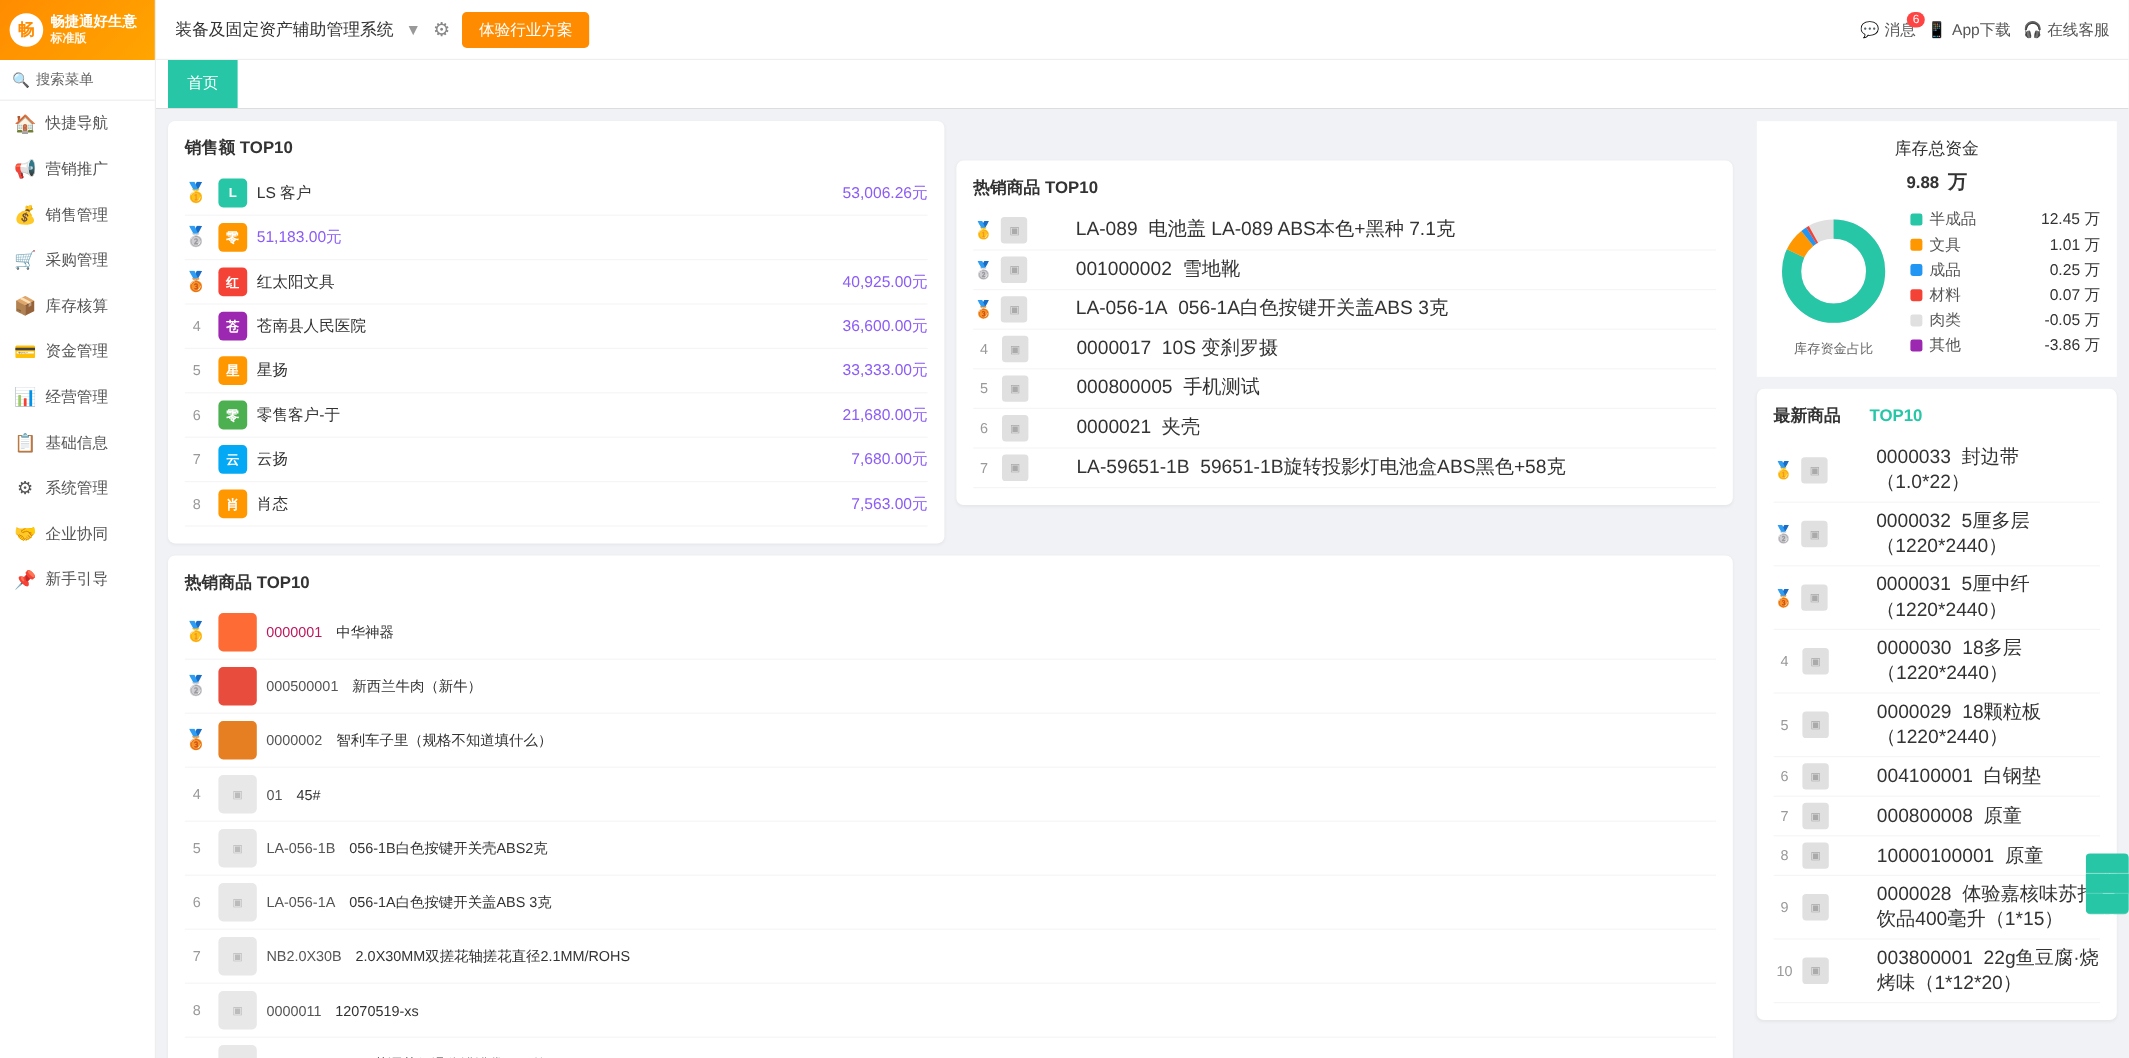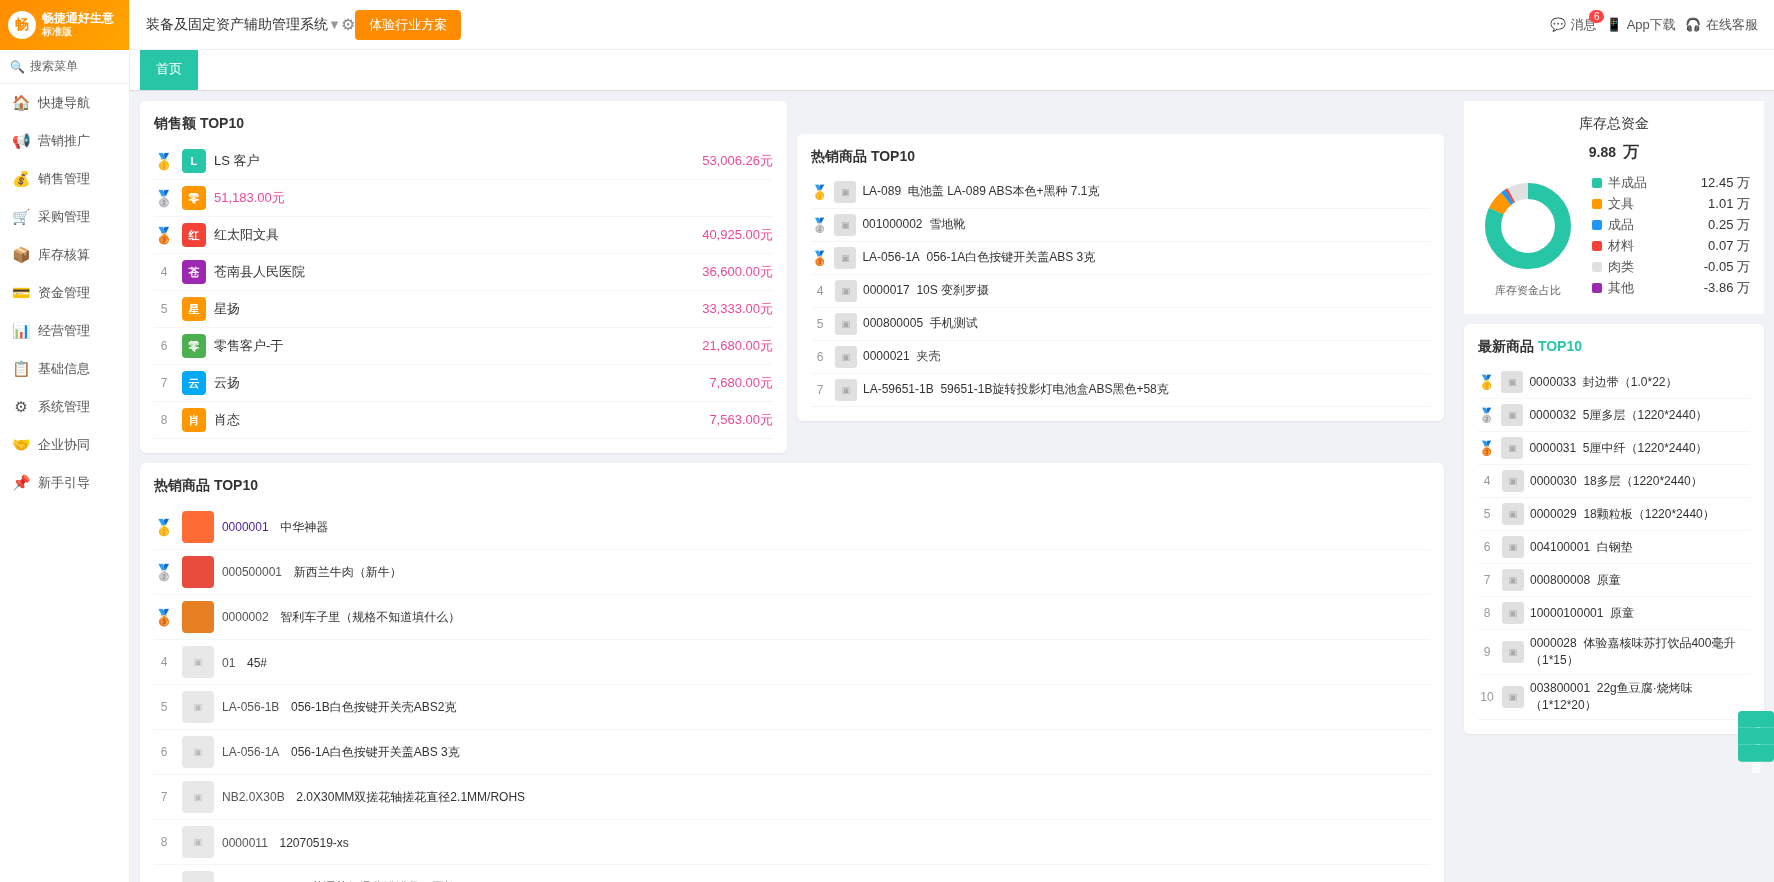--- a/index.html
+++ b/index.html
@@ -55,20 +55,21 @@
     .nav-item .nav-icon { font-size: 15px; width: 18px; text-align: center; }
 
     
     .main-container { flex: 1; display: flex; flex-direction: column; overflow: hidden; }
     .header {
       height: 50px;
       background: #fff;
       display: flex; align-items: center;
       padding: 0 16px;
       border-bottom: 1px solid #eee;
+      gap: 10px;
     }
     .header-actions { display: flex; align-items: center; gap: 10px; margin-left: auto; }
     .btn-primary {
       background: #ff8c00; color: #fff;
       border: none; border-radius: 4px;
       padding: 6px 14px; cursor: pointer; font-size: 13px;
     }
     .header-icon-btn {
       display: flex; align-items: center; gap: 4px;
       color: #555; font-size: 13px; cursor: pointer;
@@ -135,21 +136,21 @@
       gap: 8px;
     }
     .rank-num { width: 20px; text-align: center; color: #999; font-size: 12px; }
     .customer-avatar {
       width: 24px; height: 24px; border-radius: 4px;
       display: flex; align-items: center; justify-content: center;
       color: #fff; font-size: 11px; font-weight: bold;
       flex-shrink: 0;
     }
     .customer-name { flex: 1; color: #333; font-size: 13px; }
-    .customer-amount { color: #ec4899; font-size: 13px; font-weight: 500; }
+    .customer-amount { color: #8b5cf6; font-size: 13px; font-weight: 500; }
 
     
     .product-row {
       display: flex; align-items: center;
       padding: 6px 0; border-bottom: 1px solid #f5f5f5; gap: 8px;
     }
     .product-img {
       width: 32px; height: 32px; background: #f0f0f0;
       border-radius: 4px; flex-shrink: 0;
       display: flex; align-items: center; justify-content: center;
@@ -162,21 +163,21 @@
       display: flex; align-items: center;
       padding: 5px 0; border-bottom: 1px solid #f5f5f5; gap: 6px;
     }
     .sold-rank { width: 18px; text-align: center; font-size: 12px; color: #999; }
     .sold-img {
       width: 22px; height: 22px; background: #e0e0e0;
       border-radius: 3px; flex-shrink: 0;
       display: flex; align-items: center; justify-content: center;
       font-size: 9px; color: #aaa;
     }
-    .sold-info { flex: 1; font-size: 12px; color: #333; }
+    .sold-info { flex: 1; font-size: 16px; color: #333; margin-left: 34px; }
 
     
     .inventory-card { background: #fff; border-radius: 0; padding: 14px; }
     .inventory-header {
       text-align: center; margin-bottom: 10px;
     }
     .inventory-title { font-size: 14px; color: #333; }
     .inventory-amount { font-size: 26px; font-weight: bold; color: #333; }
     .inventory-amount span { font-size: 14px; }
     .inventory-chart-area {
@@ -420,21 +421,21 @@
 
       <div class="card">
         <div class="card-title">
           <span>热销商品 TOP10</span>
         </div>
         <div id="hot-products-list">
             <div class="product-row">
     <span style="color:#ffd700;font-size:16px;">🥇</span>
     <div class="product-img" style="background:#ff6b35;border-radius:4px;"></div>
     <div class="product-info">
-      <span style="color:#4c1d95;font-size:12px;">0000001</span>
+      <span style="color:#be185d;font-size:12px;">0000001</span>
       <span style="color:#333;font-size:12px;margin-left:8px;">中华神器</span>
     </div>
   </div>
             <div class="product-row">
     <span style="color:#c0c0c0;font-size:16px;">🥈</span>
     <div class="product-img" style="background:#e74c3c;border-radius:4px;"></div>
     <div class="product-info">
       <span style="color:#555;font-size:12px;">000500001</span>
       <span style="color:#333;font-size:12px;margin-left:8px;">新西兰牛肉（新牛）</span>
     </div>
@@ -569,21 +570,21 @@
     <span class="legend-name">其他</span>
     <span class="legend-value">-3.86 万</span>
   </div>
             </div>
         </div>
       </div>
 
       <div class="card">
         <div class="card-title">
           <span>最新商品</span>
-          <span class="teal" style="color:#26c6a6;margin-left:0;">TOP10</span>
+          <span class="teal" style="color:#26c6a6;margin-left:20px;">TOP10</span>
         </div>
         <div id="newest-products-list">
             <div class="sold-row">
     <span style="color:#ffd700;font-size:14px;">🥇</span>
     <div class="sold-img">▣</div>
     <span class="sold-info">0000033&nbsp;&nbsp;封边带（1.0*22）</span>
   </div>
             <div class="sold-row">
     <span style="color:#c0c0c0;font-size:14px;">🥈</span>
     <div class="sold-img">▣</div>

